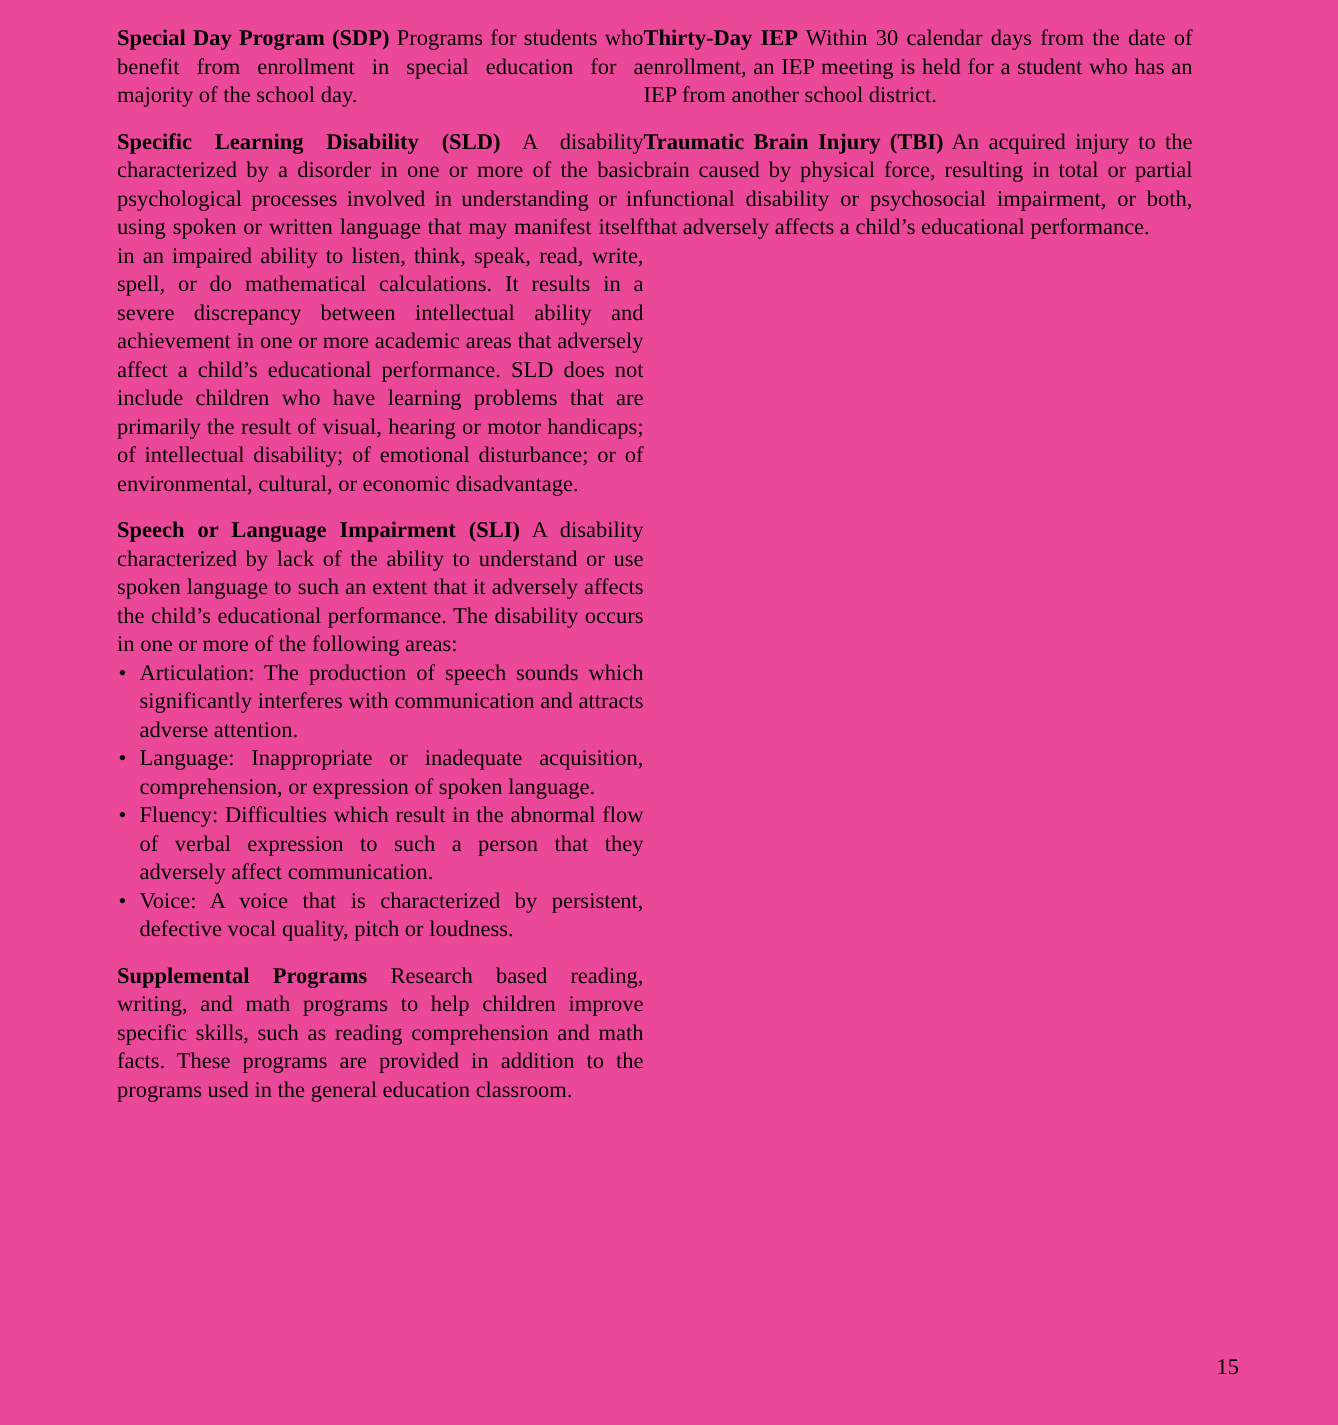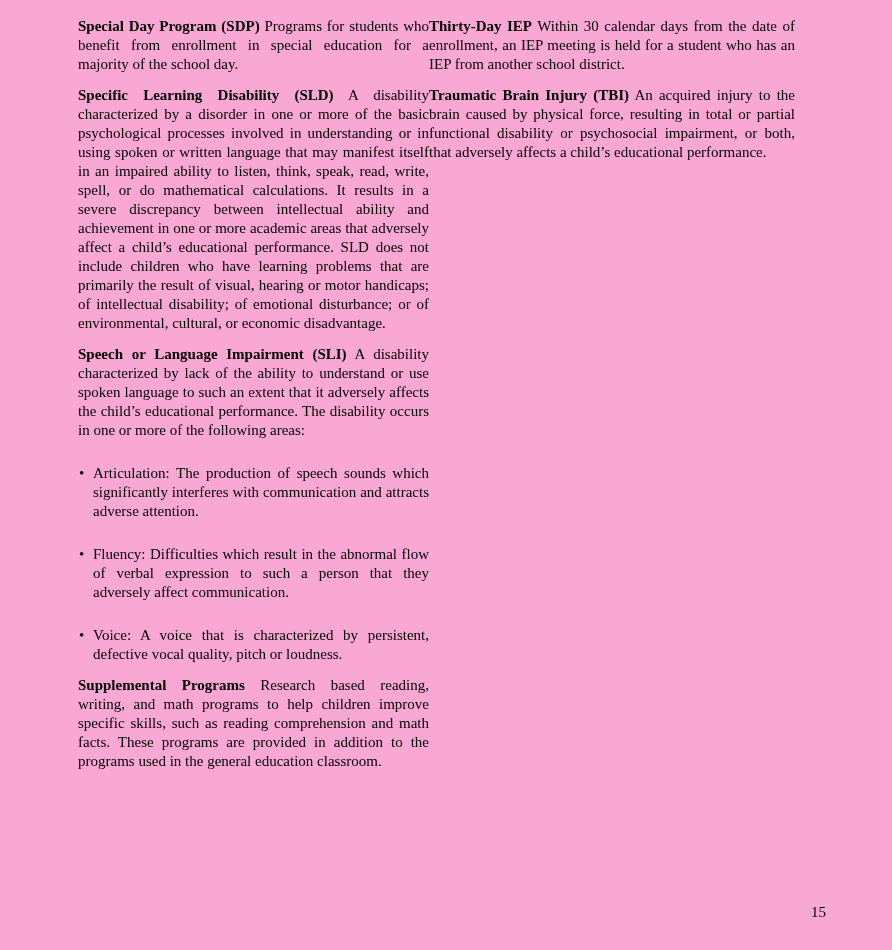--- a/index.html
+++ b/index.html
@@ -10,21 +10,21 @@
   body {
     width: 892px;
     height: 950px;
     font-family: "Liberation Serif", serif;
     color: #000000;
   }
   .page {
     position: relative;
     width: 892px;
     height: 950px;
-    background: #f9a8d4;
+    background: #ec4899;
     overflow: hidden;
     box-sizing: border-box;
   }
   .columns {
     display: flex;
     padding-top: 17px;
   }
   .column {
     box-sizing: border-box;
   }
@@ -48,21 +48,20 @@
     font-weight: bold;
   }
   .bullets {
     margin: 0;
     padding: 0;
   }
   .bullets li {
     list-style: none;
     position: relative;
     padding-left: 15px;
-    margin-top: 24px;
   }
   .bullets li::before {
     content: "\2022";
     position: absolute;
     left: 1px;
   }
   .page-number {
     position: absolute;
     right: 66px;
     bottom: 28px;
@@ -79,20 +78,21 @@
         <div class="entry">
           <p class="entry-body"><span class="term">Special Day Program (SDP)</span> Programs for students who benefit from enrollment in special education for a majority of the school day.</p>
         </div>
         <div class="entry">
           <p class="entry-body"><span class="term">Specific Learning Disability (SLD)</span> A disability characterized by a disorder in one or more of the basic psychological processes involved in understanding or in using spoken or written language that may manifest itself in an impaired ability to listen, think, speak, read, write, spell, or do mathematical calculations. It results in a severe discrepancy between intellectual ability and achievement in one or more academic areas that adversely affect a child’s educational performance. SLD does not include children who have learning problems that are primarily the result of visual, hearing or motor handicaps; of intellectual disability; of emotional disturbance; or of  environmental, cultural, or economic disadvantage.</p>
         </div>
         <div class="entry">
           <p class="entry-body"><span class="term">Speech or Language Impairment (SLI)</span> A disability characterized by lack of the ability to understand or use spoken language to such an extent that it adversely affects the child’s educational performance. The disability occurs in one or more of the following areas:</p>
           <ul class="bullets">
             <li>Articulation: The production of speech sounds which significantly interferes with communication and attracts adverse attention.</li>
+            <li>Language: Inappropriate or inadequate acquisition, comprehension, or expression of spoken language.</li>
             <li>Fluency: Difficulties which result in the abnormal flow of verbal expression to such a person that they adversely affect communication.</li>
             <li>Voice: A voice that is characterized by persistent, defective vocal quality, pitch or loudness.</li>
           </ul>
         </div>
         <div class="entry">
           <p class="entry-body"><span class="term">Supplemental Programs</span> Research based reading, writing, and math programs to help children improve specific skills, such as reading comprehension and math facts. These programs are provided in addition to the programs used in the general education classroom.</p>
         </div>
       </div>
     <div class="column column-right" id="col-right">
         <div class="entry">

